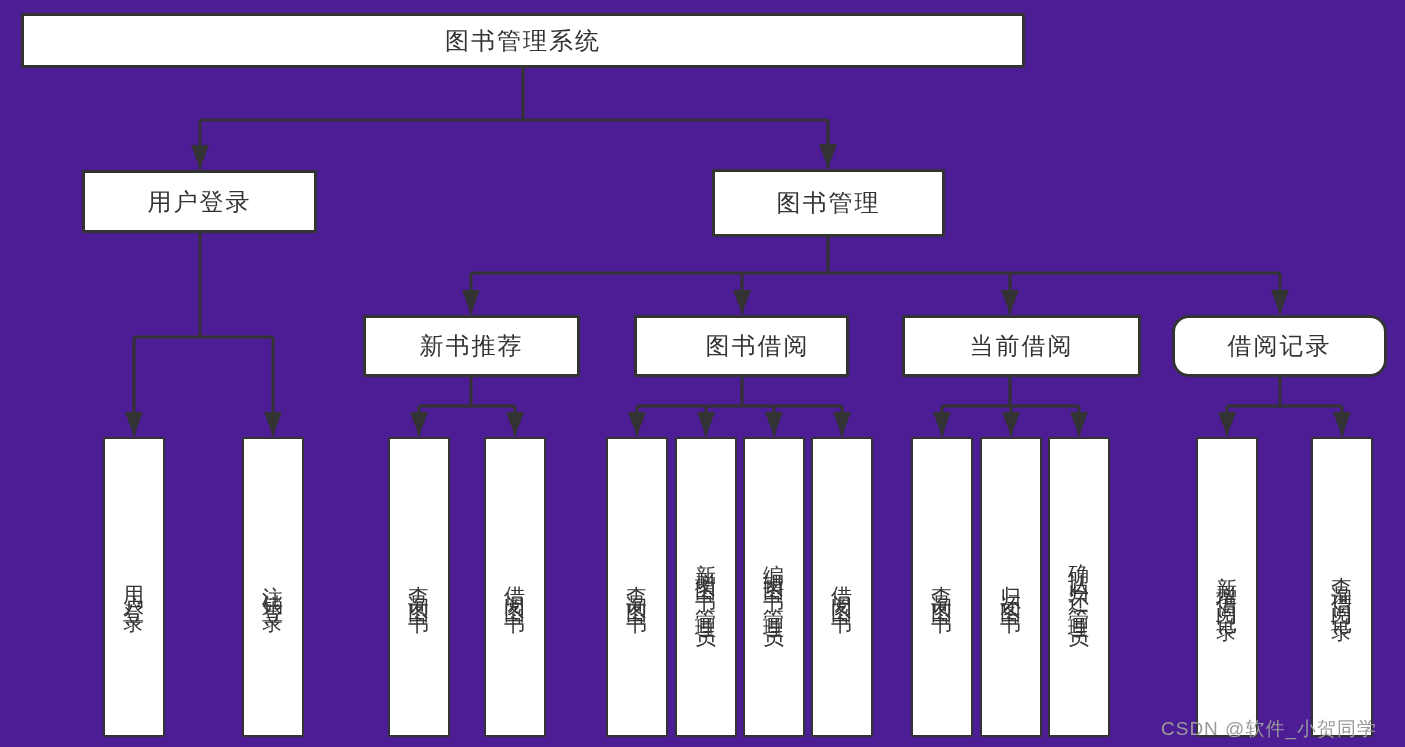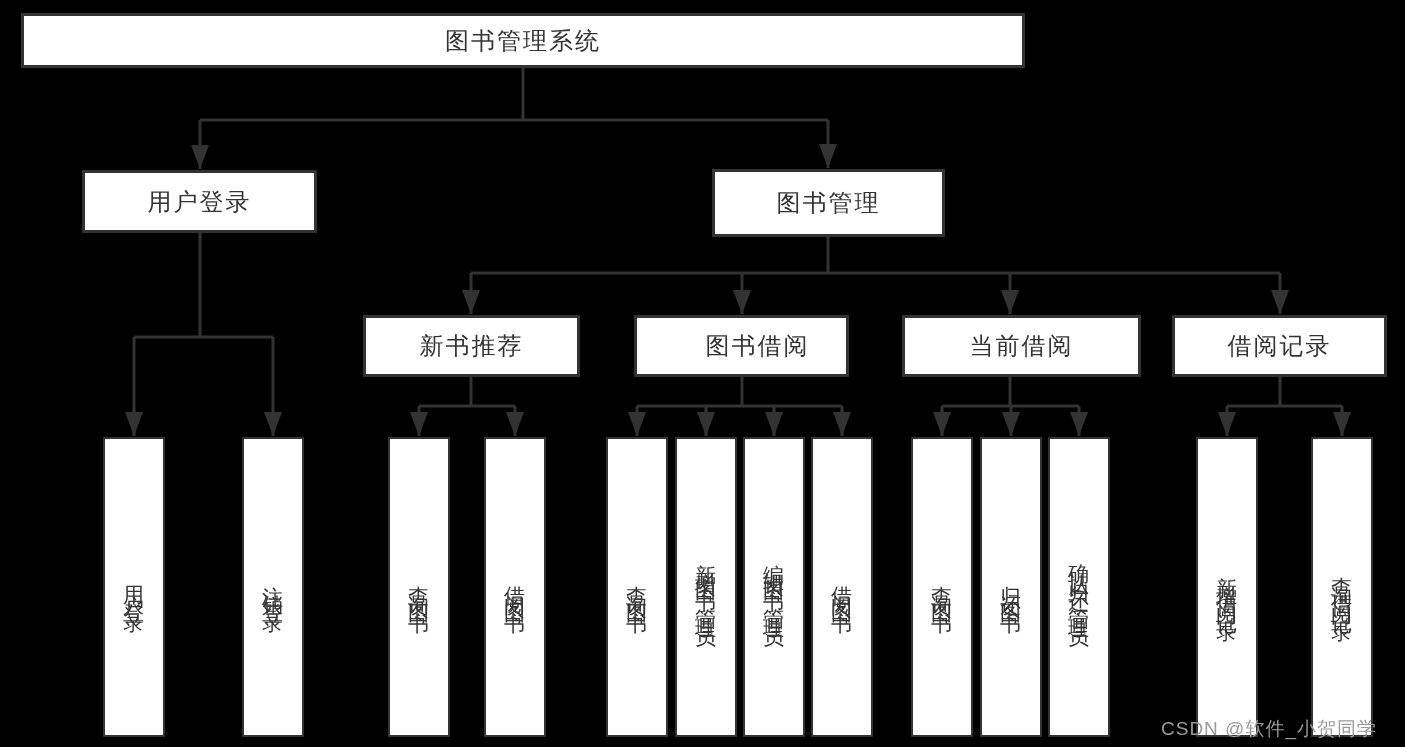--- a/index.html
+++ b/index.html
@@ -1,21 +1,21 @@
 <!DOCTYPE html>
 <html><head>
 <meta charset="utf-8">
 <style>
   html, body { margin: 0; padding: 0; background: #ffffff; }
   body { font-family: "Liberation Sans", sans-serif; }
   #stage {
     position: relative;
     width: 1405px;
     height: 747px;
-    background: #000000;
+    background: #4c1d95;
     overflow: hidden;
   }
   #connectors {
     position: absolute;
     left: 0; top: 0;
     width: 1405px; height: 747px;
   }
   .box {
     position: absolute;
     box-sizing: border-box;
@@ -50,21 +50,21 @@
     white-space: nowrap;
     z-index: 5;
   }
   
   #n-root   { left: 21px;  top: 13px;  width: 1004px; height: 55px; }
   #n-login  { left: 82px;  top: 170px; width: 235px;  height: 63px; }
   #n-mgmt   { left: 712px; top: 169px; width: 233px;  height: 68px; }
   #n-g0 { left: 363px;  top: 315px; width: 217px; height: 62px; }
   #n-g1 { left: 634px;  top: 315px; width: 215px; height: 62px; padding-left: 32px; }
   #n-g2 { left: 902px;  top: 315px; width: 239px; height: 62px; }
-  #n-g3 { left: 1172px; top: 315px; width: 215px; height: 62px; }
+  #n-g3 { left: 1172px; top: 315px; width: 215px; height: 62px; border-radius: 17px; }
   .leaf { top: 437px; width: 62px; height: 300px; }
   #l-0  { left: 103px; }
   #l-1  { left: 242px; }
   #l-2  { left: 388px; }
   #l-3  { left: 484px; }
   #l-4  { left: 606px; }
   #l-5  { left: 675px; }
   #l-6  { left: 743px; }
   #l-7  { left: 811px; }
   #l-8  { left: 911px; }

